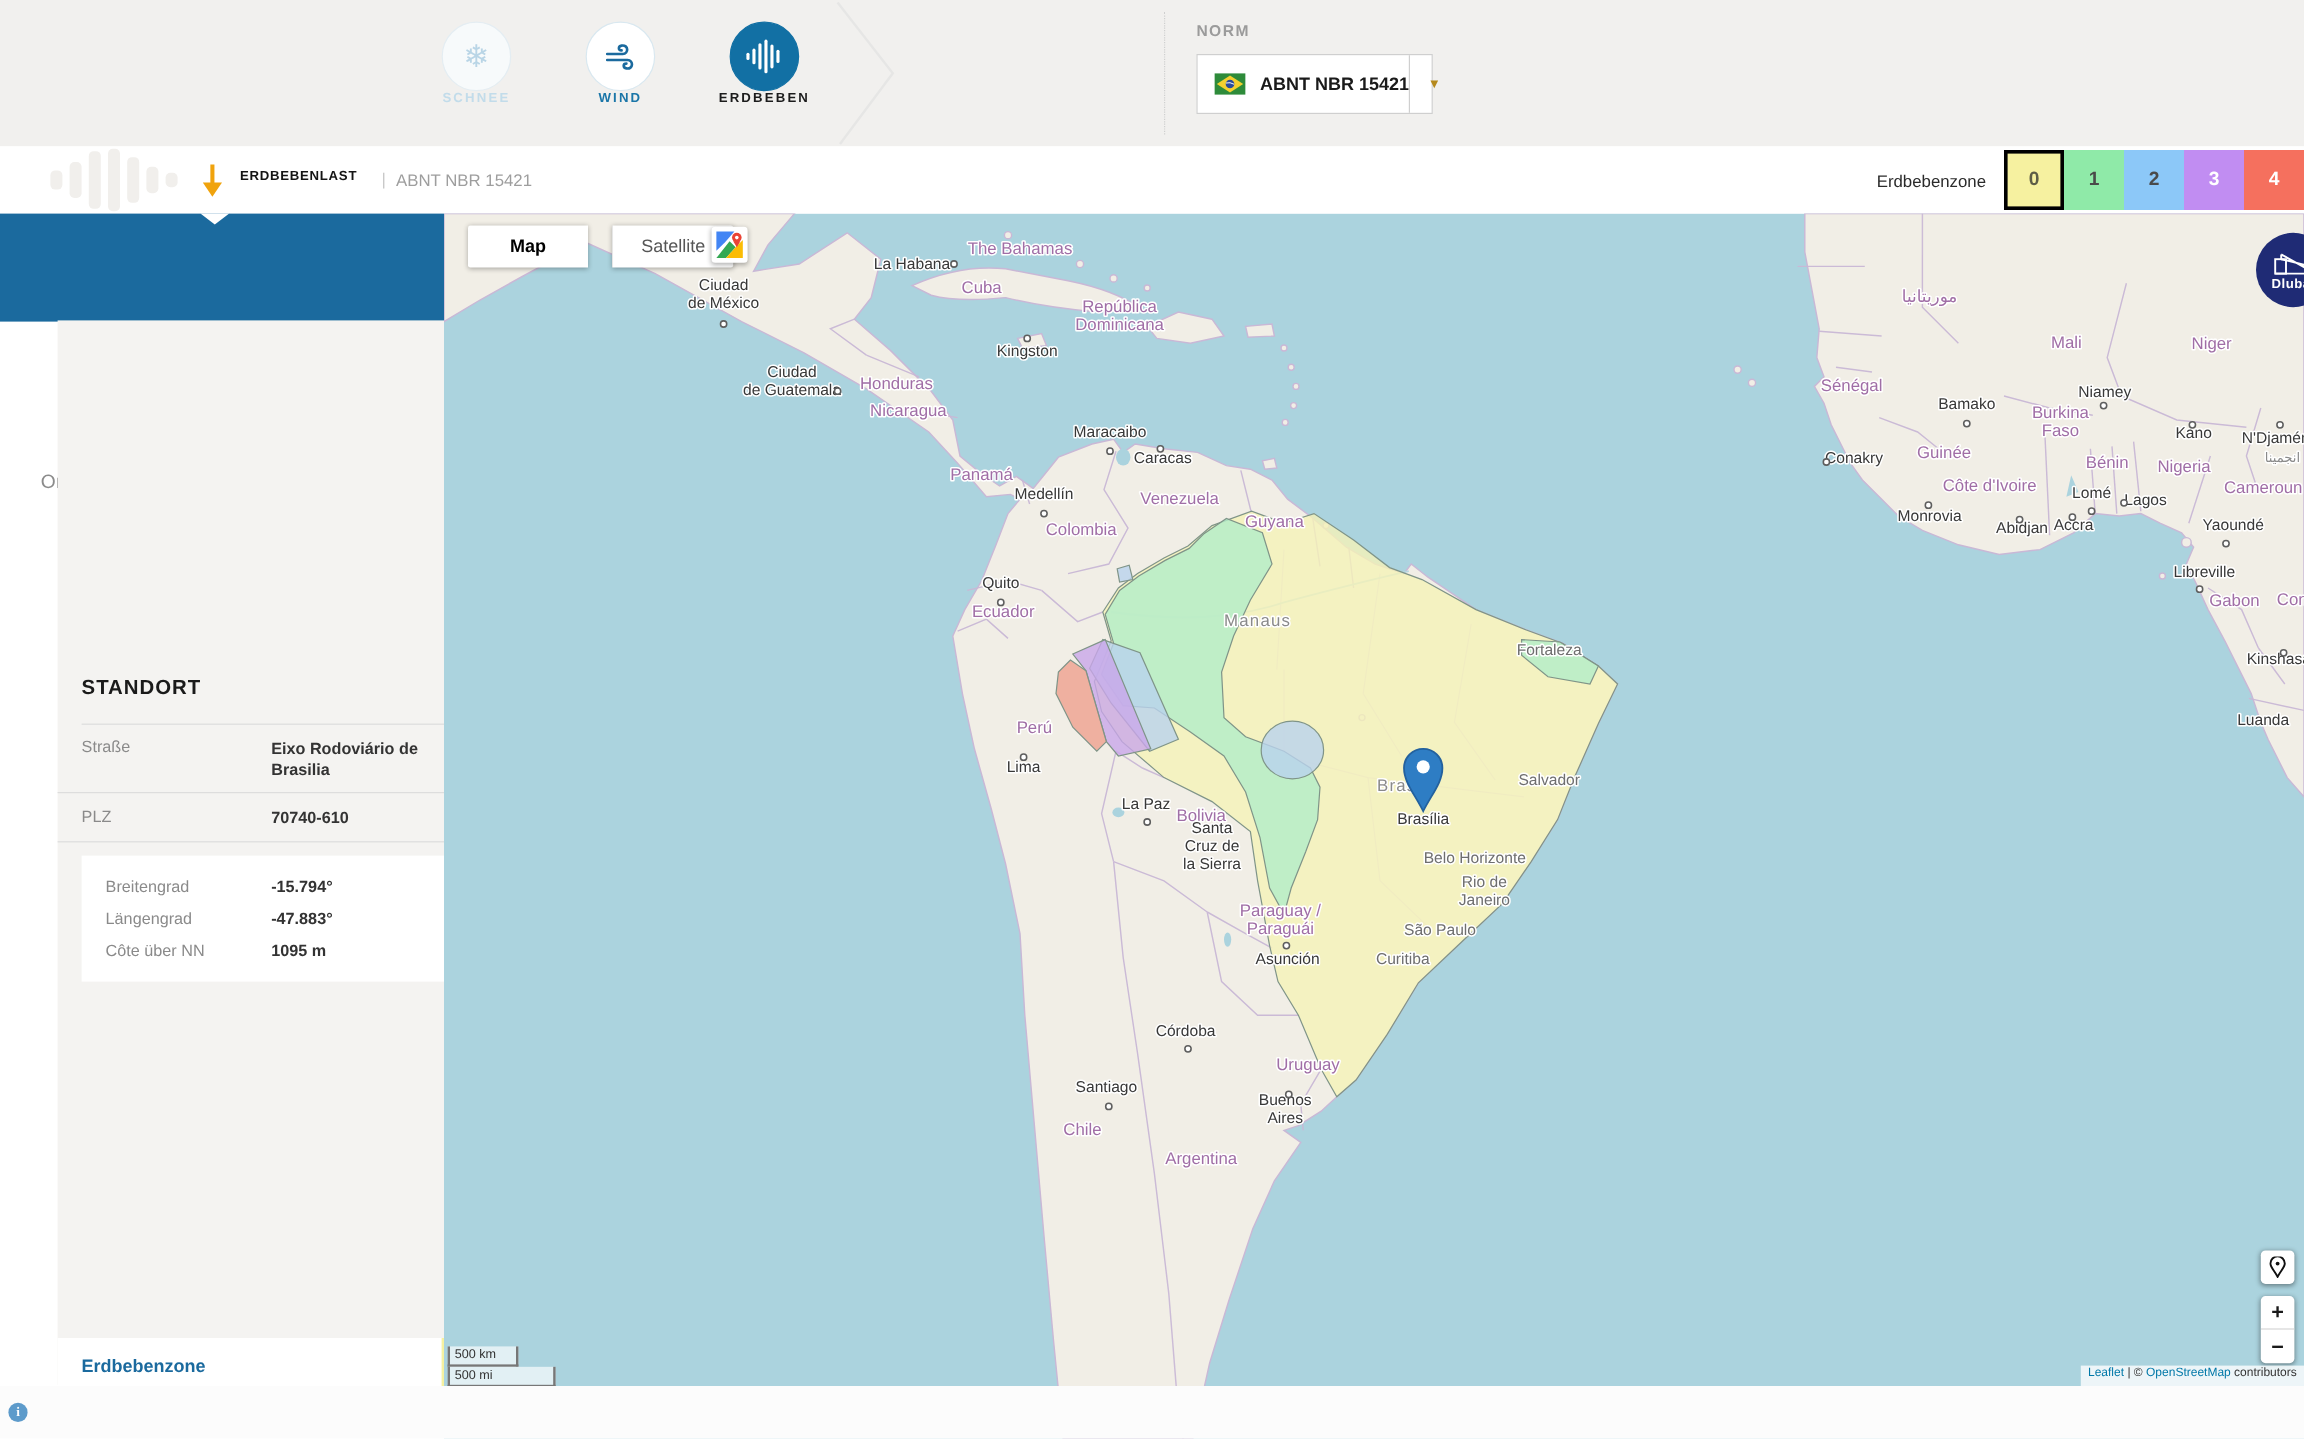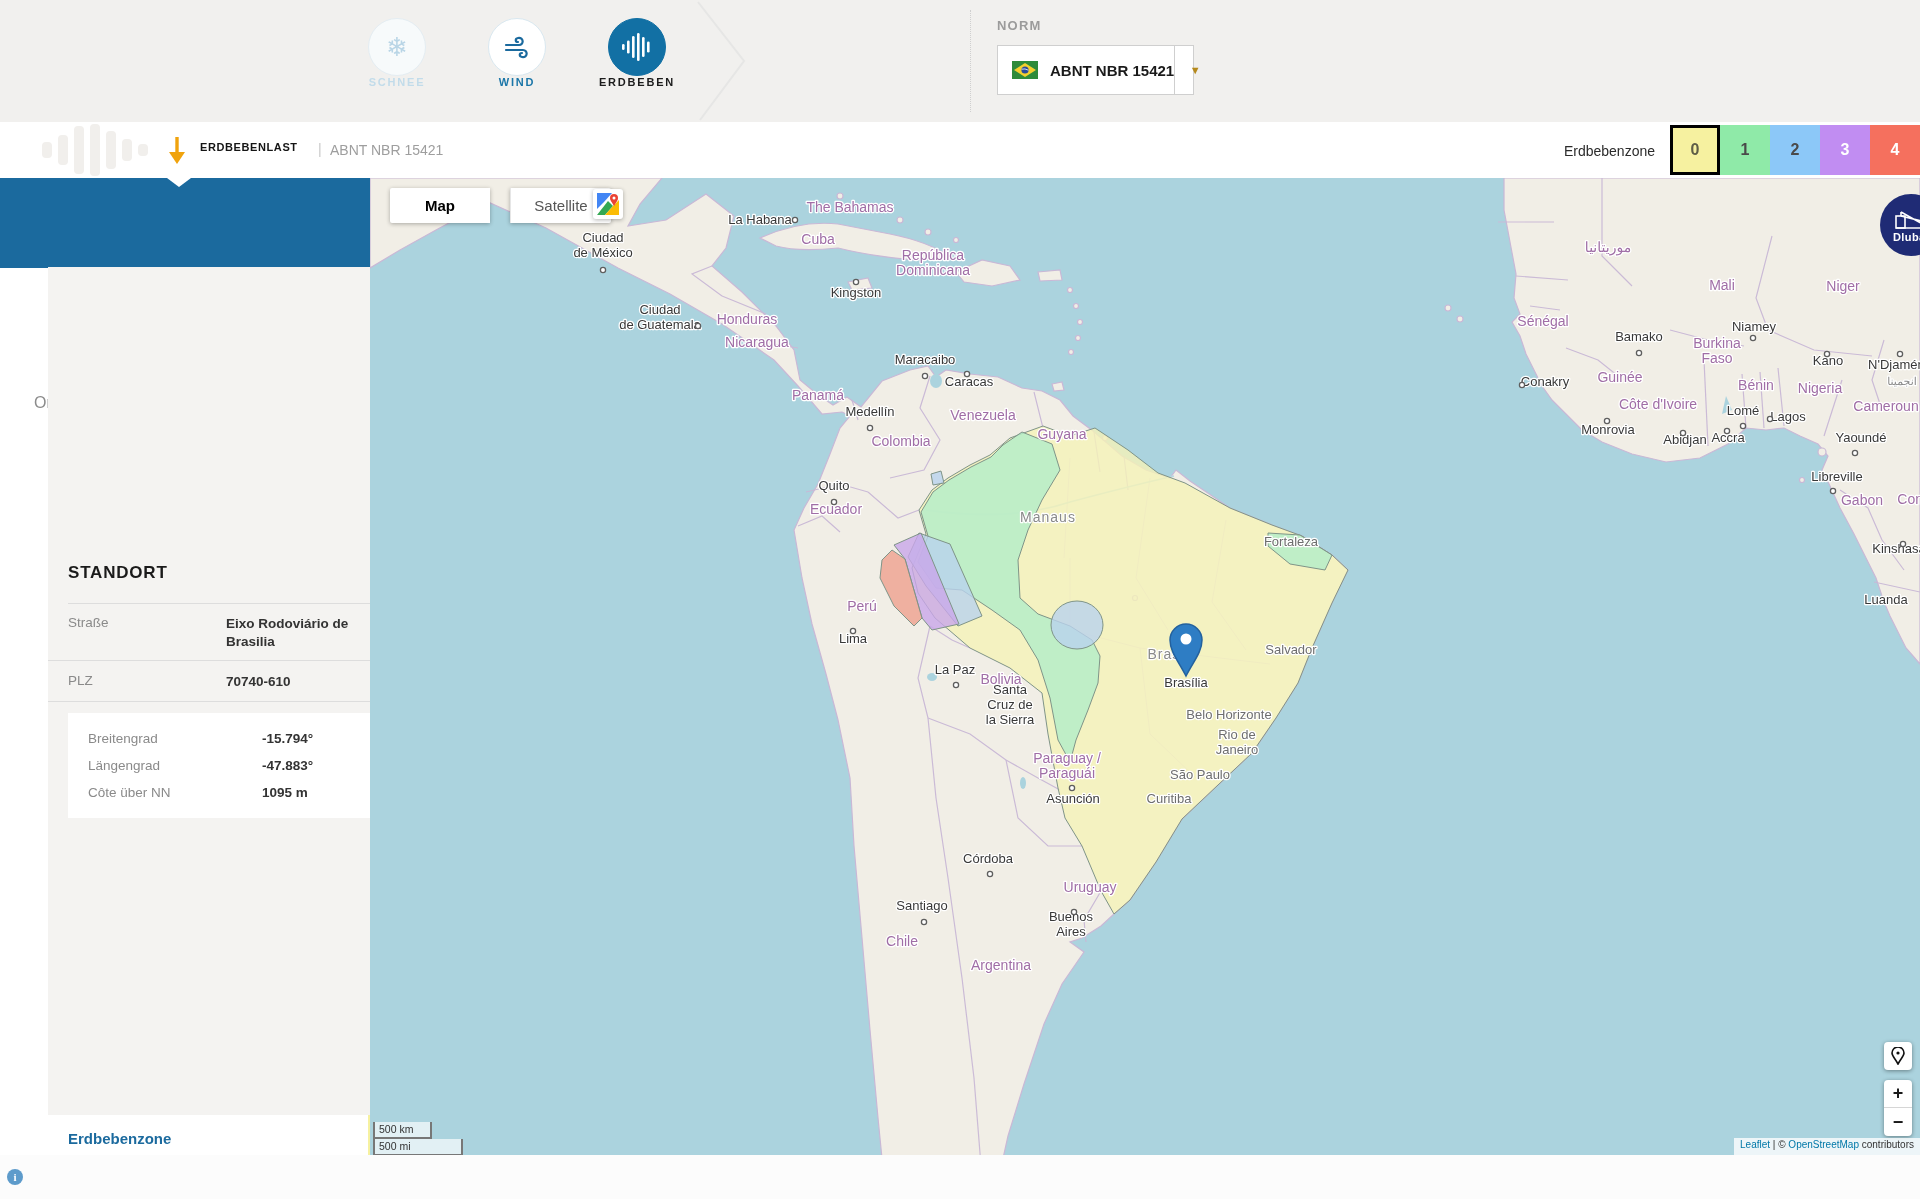--- a/index.html
+++ b/index.html
@@ -48,21 +48,21 @@
   #search-icon{flex:0 0 40px;display:flex;align-items:center;justify-content:center;}
   #sidebar{position:absolute;left:0;top:267px;width:370px;height:887px;background:#f4f3f1;margin-left:48px;}
   #standort-heading{position:absolute;left:20px;top:296px;font-size:17px;font-weight:bold;color:#1a1a1a;letter-spacing:.8px;}
   #standort-div1{position:absolute;left:20px;top:336px;width:330px;border-top:1px solid #ddd;}
   #standort-rows{position:absolute;left:0;top:336px;width:370px;}
   .srow{position:relative;padding:12px 20px 10px 20px;border-bottom:1px solid #ddd;display:flex;}
   .slabel{width:158px;font-size:13.5px;color:#8a8a8a;flex:0 0 158px;}
   .svalue{font-size:13.5px;font-weight:bold;color:#333;width:170px;line-height:1.3;}
   .srow:last-child{border-bottom:none;}
   #coords-box{position:absolute;left:20px;top:446px;width:330px;background:#fff;padding:12px 0;}
-  .crow{display:flex;padding:6px 0 6px 20px;gap:36px;}
+  .crow{display:flex;padding:6px 0 6px 20px;}
   .clabel{flex:0 0 138px;font-size:13.5px;color:#8a8a8a;}
   .cvalue{font-size:13.5px;font-weight:bold;color:#333;}
   #zone-row{position:absolute;left:0;top:848px;width:370px;height:49px;background:#fff;}
   #zone-row-label{position:absolute;left:20px;top:15px;font-size:15px;font-weight:bold;color:#1b6a9e;}
   #zone-row-value{position:absolute;right:0;top:0;width:50px;height:49px;background:#f6f1a0;display:flex;align-items:center;justify-content:center;font-size:16px;font-weight:bold;color:#6a6a50;}
   #gravity-line{position:absolute;left:20px;top:910px;font-size:14px;font-weight:bold;color:#1b6a9e;}
   #gravity-line sup{font-size:10px;}
 
   
   #map{position:absolute;left:370px;top:178px;width:1550px;height:1021px;}

